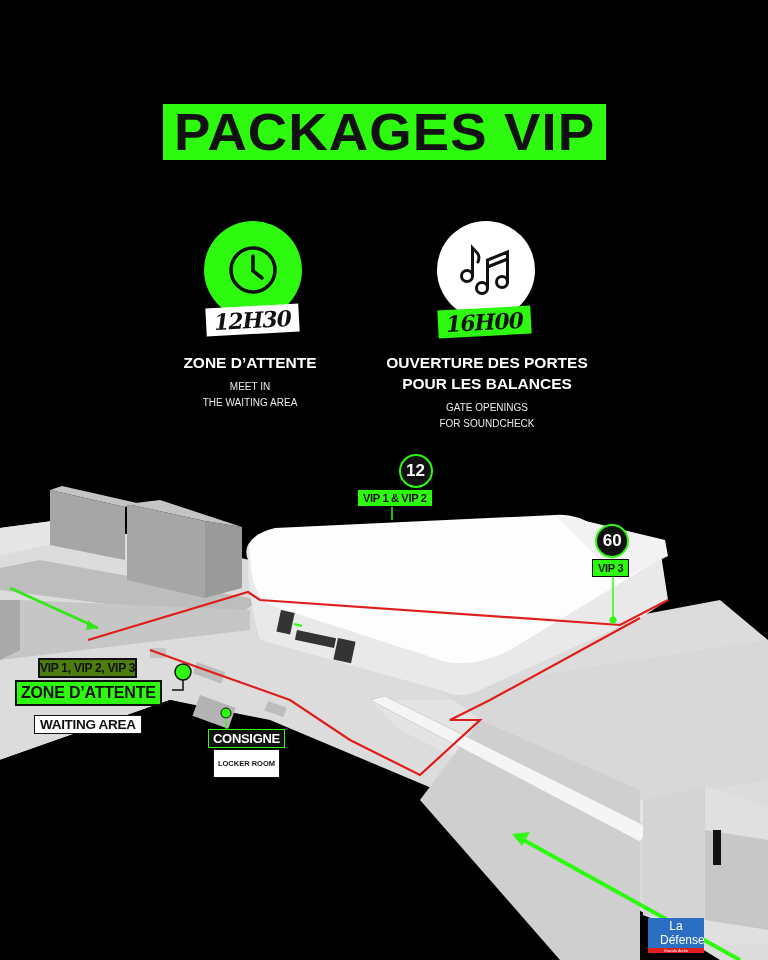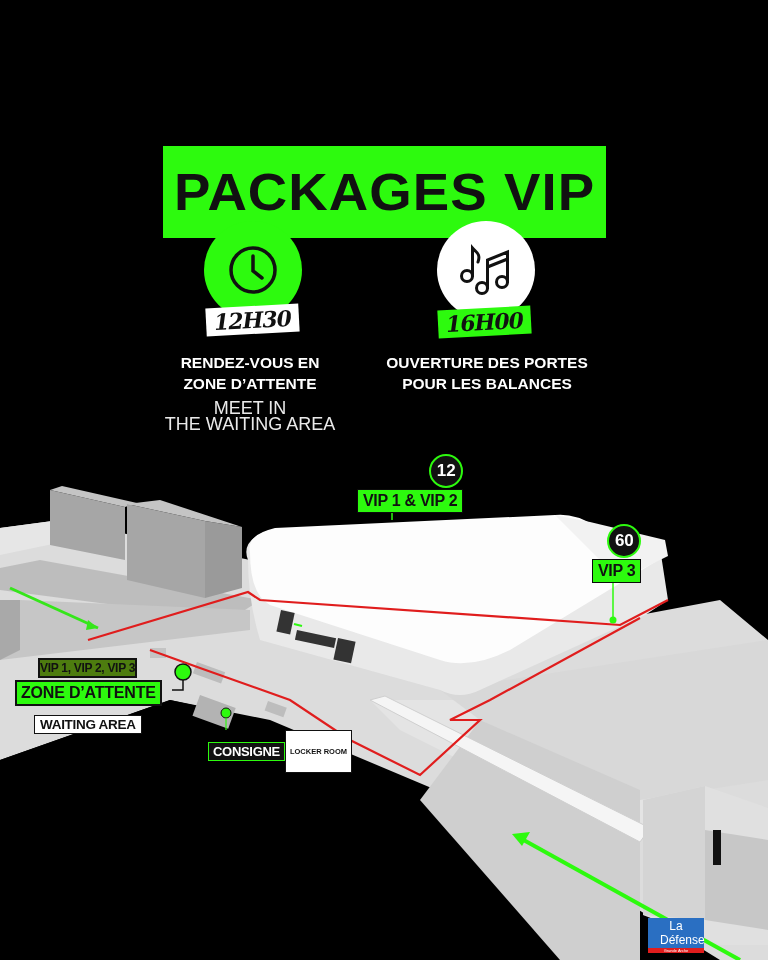--- a/index.html
+++ b/index.html
@@ -1,46 +1,46 @@
 <!DOCTYPE html>
 <html><head>
 <meta charset="utf-8">
 <style>
   html, body { margin:0; padding:0; background:#000; }
   body { width:768px; height:960px; position:relative; overflow:hidden; font-family:"Liberation Sans", "DejaVu Sans", sans-serif; color:#fff; }
-  .title-banner { position:absolute; left:163px; top:104px; width:443px; height:92px; background:#2dfa0e; display:flex; align-items:center; justify-content:center;margin-top:42px; }
+  .title-banner { position:absolute; left:163px; top:104px; width:443px; height:56px; background:#2dfa0e; display:flex; align-items:center; justify-content:center; }
   .title-banner span { color:#111; font-weight:900; font-size:52px; letter-spacing:1px; font-family:"Liberation Sans", "DejaVu Sans", sans-serif; transform:scaleX(1.05); }
 
   .icon-circle { position:absolute; width:98px; height:98px; border-radius:50%; display:flex; align-items:center; justify-content:center; }
   .icon-circle.green { left:204px; top:221px; background:#2dfa0e; }
   .icon-circle.white { left:437px; top:221px; background:#fff; }
   .time-tag { position:absolute; font-family:"DejaVu Serif", "Liberation Serif", serif; font-style:italic; font-weight:bold; font-size:22px; color:#111; padding:1px 8px; letter-spacing:-1px; }
   .time-tag.white { left:206px; top:306px; background:#fff; transform:rotate(-3deg); }
   .time-tag.green { left:438px; top:308px; background:#2dfa0e; transform:rotate(-3deg); }
 
   .caption { position:absolute; text-align:center; }
   .caption .fr { font-weight:bold; font-size:15.5px; line-height:21px; color:#fff; }
-  .caption .en { font-size:18px; line-height:16px; color:#eaeaea; margin-top:6px; }
+  .caption .en { font-size:10px; line-height:16px; color:#eaeaea; margin-top:6px; }
   .caption.left { left:160px; top:352px; width:180px; }
   .caption.right { left:362px; top:352px; width:250px; }
 
   .map { position:absolute; left:0; top:0; width:768px; height:960px; }
 
   .pin { position:absolute; display:flex; flex-direction:column; align-items:flex-end; }
   .pin .num { width:30px; height:30px; border-radius:50%; background:#111; border:2px solid #2dfa0e; color:#fff; font-weight:900; font-size:17px; display:flex; align-items:center; justify-content:center; }
-  .pin .tag { background:#2dfa0e; color:#111; font-weight:900; font-size:16px; padding:2px 5px; border:1px solid #0a0a0a; margin-top:1px; white-space:nowrap; letter-spacing:-0.3px; }
+  .pin .tag { background:#2dfa0e; color:#111; font-weight:900; font-size:11px; padding:2px 5px; border:1px solid #0a0a0a; margin-top:1px; white-space:nowrap; letter-spacing:-0.3px; }
 
   .zone { position:absolute; left:15px; top:658px; display:flex; flex-direction:column; align-items:flex-start; }
   .zone .vips { margin-left:23px; background:#4d7c0f; color:#111; font-weight:900; font-size:12px; padding:1px 0; border:2px solid #111; letter-spacing:-0.3px; }
   .zone .big { margin-top:2px; background:#2dfa0e; color:#111; font-weight:900; font-size:16px; padding:2px 4px; border:2px solid #111; letter-spacing:-0.2px; }
   .zone .sub { margin-top:9px; margin-left:19px; background:#fff; color:#111; font-weight:900; font-size:13.5px; padding:1px 5px; border:1px solid #111; letter-spacing:-0.3px; }
 
-  .locker { position:absolute; left:208px; top:729px; display:flex; flex-direction:row; align-items:center; }
+  .locker { position:absolute; left:208px; top:729px; display:flex; flex-direction:column; align-items:center; }
   .locker .big { background:#111; color:#fff; font-weight:900; font-size:13px; padding:1px 4px; border:1px solid #2dfa0e; letter-spacing:-0.3px; }
-  .locker .sub { margin-top:1px; background:#fff; color:#111; font-weight:bold; font-size:7.5px; padding:16px 4px; border:1px solid #111; }
+  .locker .sub { margin-top:1px; background:#fff; color:#111; font-weight:bold; font-size:7.5px; padding:9px 4px; border:1px solid #111; }
 
   .station { position:absolute; left:648px; top:918px; width:56px; }
   .station .name { background:#2a6fc2; color:#fff; font-size:12px; padding:1px 12px; text-align:center; }
   .station .line { background:#e01d1d; color:#fff; font-size:4px; height:5px; text-align:center; line-height:5px; }
 </style>
 </head>
 <body>
 
 <div class="title-banner">
   <span>PACKAGES VIP</span>
@@ -48,21 +48,20 @@
 
 <div class="icon-circle green">
   <svg width="56" height="56" viewBox="0 0 56 56">
       <circle cx="28" cy="28" r="22" fill="none" stroke="#111" stroke-width="3.5"></circle>
       <path d="M28 14 V29 L37 36" fill="none" stroke="#111" stroke-width="3.5" stroke-linecap="round"></path>
     </svg>
 </div>
 <div class="time-tag white">12H30</div>
 <div class="caption left">
   <div class="fr">
-    <div>RENDEZ-VOUS EN</div>
     <div>ZONE D’ATTENTE</div>
   </div>
   <div class="en">
     <div>MEET IN</div>
     <div>THE WAITING AREA</div>
   </div>
 </div>
 
 <div class="icon-circle white">
   <svg width="64" height="64" viewBox="0 0 64 64" fill="none" stroke="#111" stroke-width="3" stroke-linecap="round">
@@ -72,20 +71,24 @@
       <circle cx="48" cy="44" r="5.5"></circle>
     <path d="M33.5 50 V22 L53.5 14 V44"></path>
       <path d="M33.5 29 L53.5 21"></path>
   </svg>
 </div>
 <div class="time-tag green">16H00</div>
 <div class="caption right">
   <div class="fr">
     <div>OUVERTURE DES PORTES</div>
     <div>POUR LES BALANCES</div>
+  </div>
+  <div class="en">
+    <div>GATE OPENINGS</div>
+    <div>FOR SOUNDCHECK</div>
   </div>
 </div>
 
 <svg class="map" viewBox="0 0 768 960">
 
   <polygon points="0,528 60,520 250,560 640,615 720,600 768,640 768,960 720,960 460,800 270,720 170,700 0,760" fill="#dcdcdc"></polygon>
   <polygon points="0,760 170,700 270,722 420,790 600,880 700,960 768,960 768,975 0,975" fill="#000"></polygon>
   <polygon points="0,528 60,520 120,530 0,555" fill="#e6e6e6"></polygon>
 
   <polygon points="0,568 40,560 260,600 230,620 0,590" fill="#bdbdbd"></polygon>

